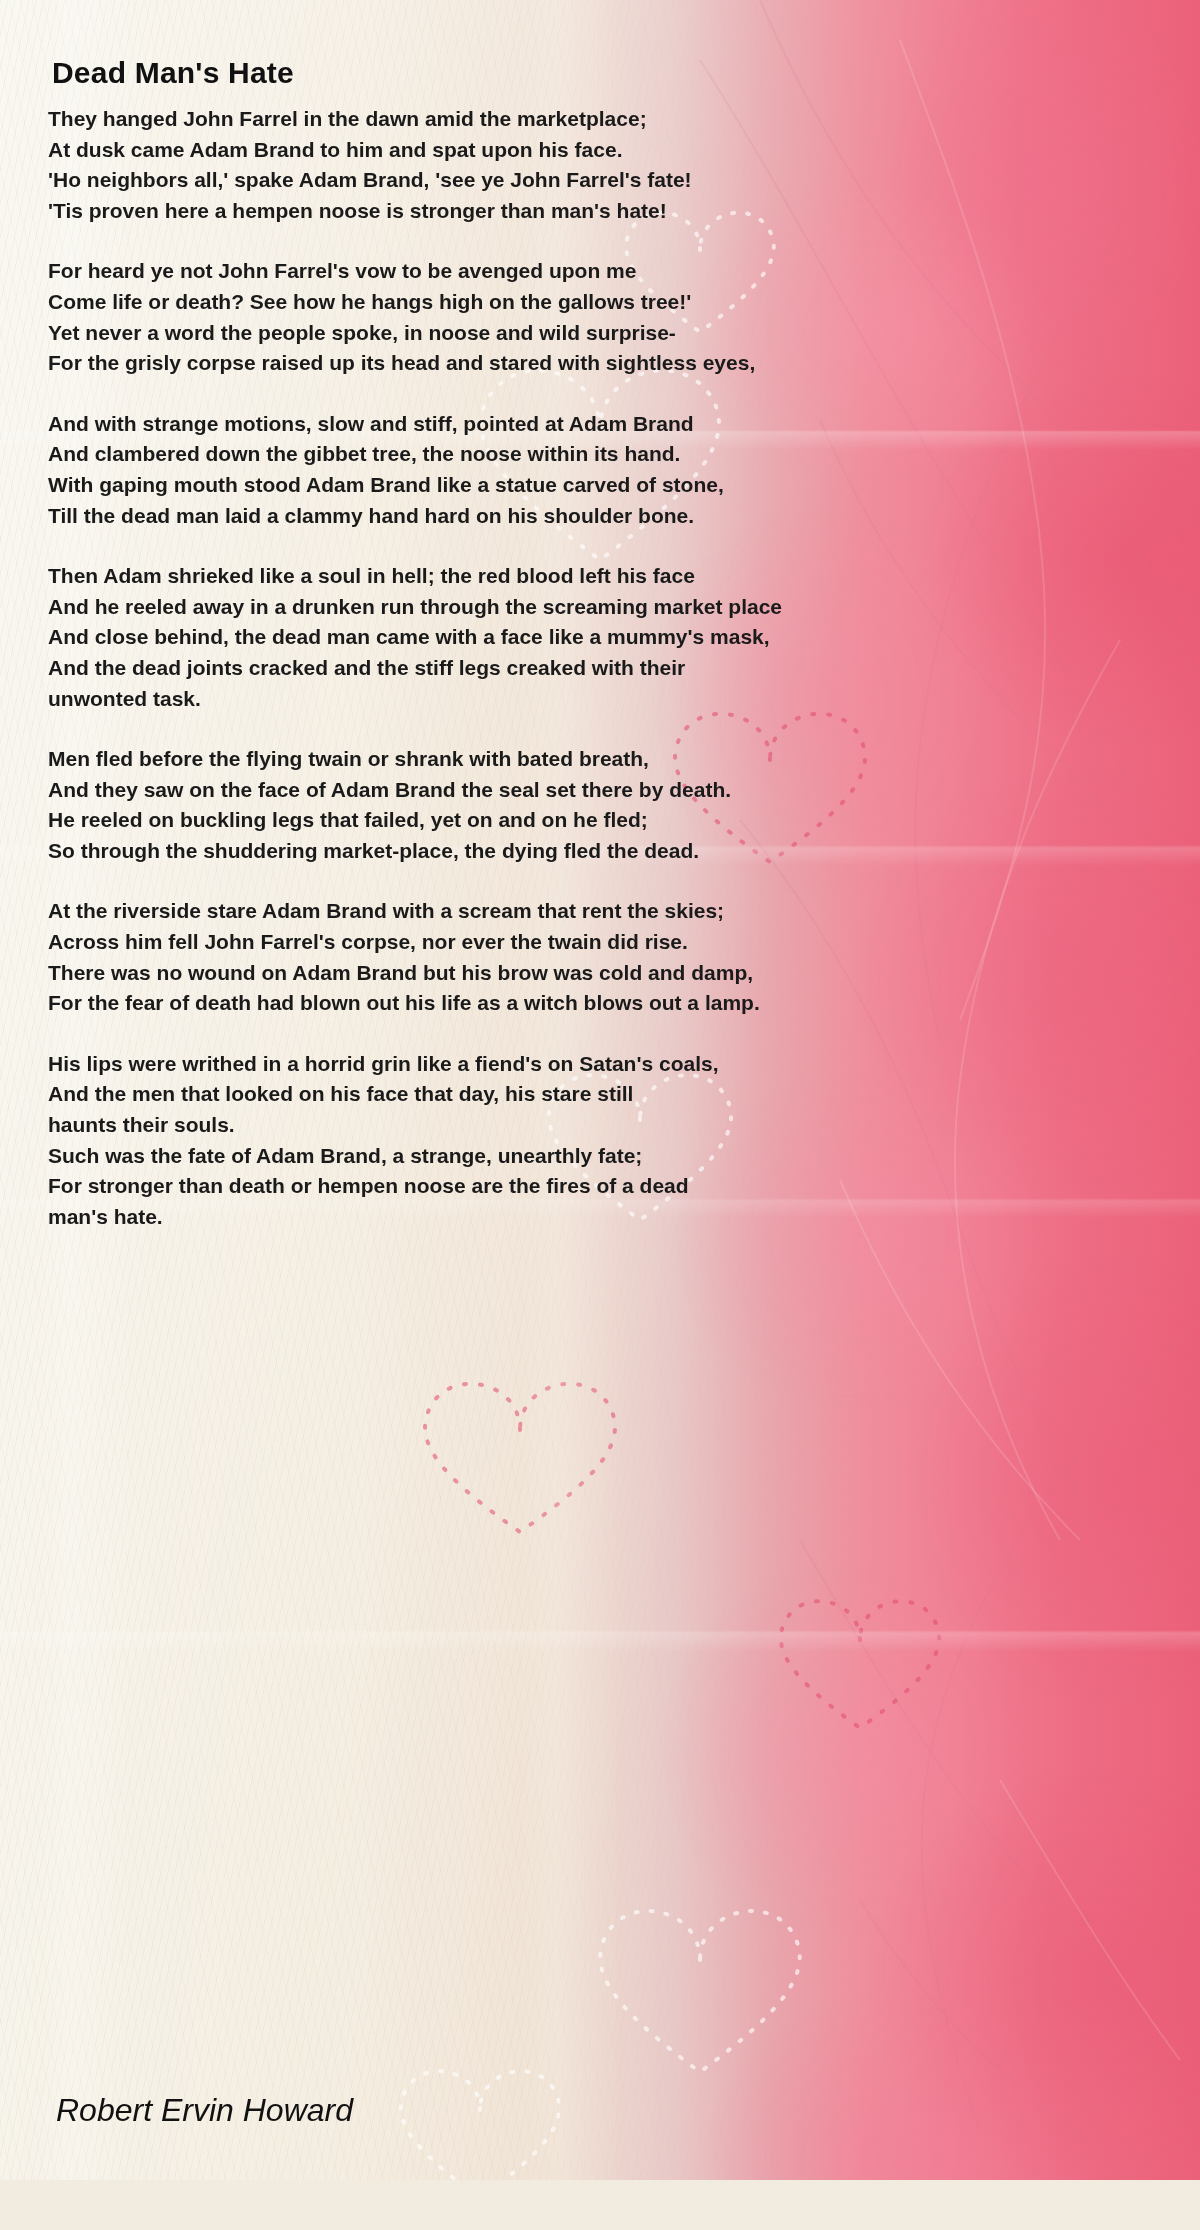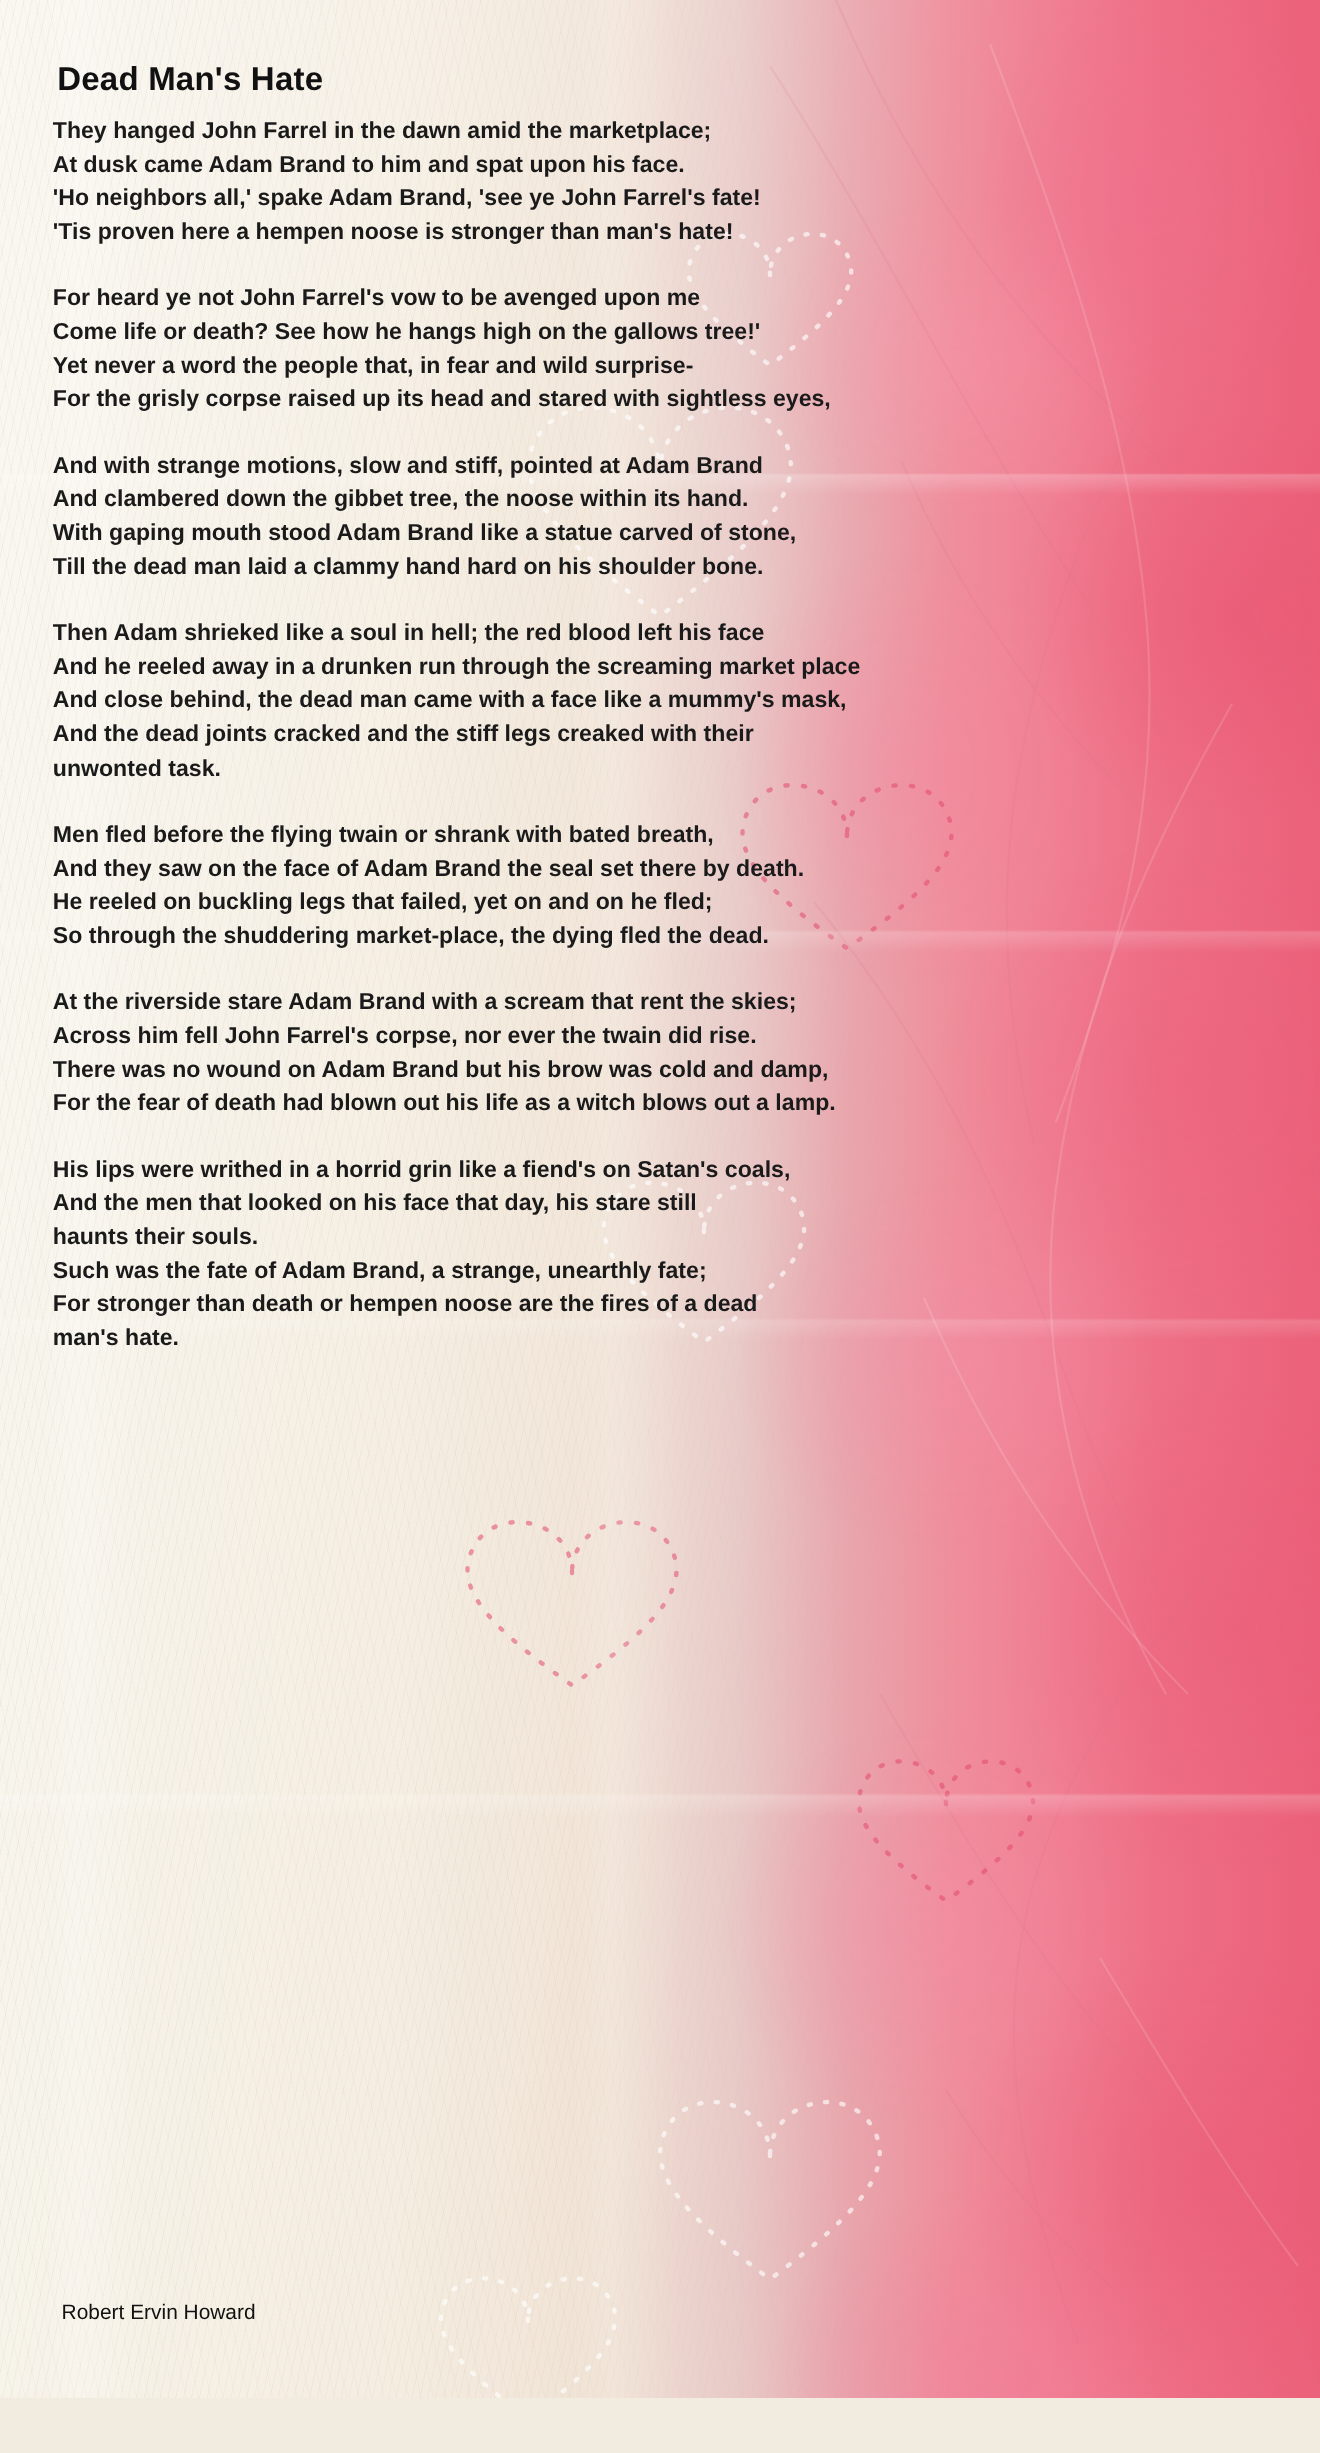--- a/index.html
+++ b/index.html
@@ -117,21 +117,22 @@
     font-weight: bold;
     color: #1a1a1a;
     line-height: 30.6px;
     white-space: pre;
   }
 
   #poem-author {
     position: absolute;
     left: 56px;
     top: 2092px;
-    font-size: 19px;
+    font-size: 32px;
+    font-style: italic;
     color: #111111;
   }
 </style>
 </head>
 <body>
 
 <div id="page">
 
   <div class="bg-layer paper-texture"></div>
   <div class="bg-layer blooms"></div>
@@ -182,21 +183,21 @@
       <div class="stanza">
         <div class="line">They hanged John Farrel in the dawn amid the marketplace;</div>
         <div class="line">At dusk came Adam Brand to him and spat upon his face.</div>
         <div class="line">'Ho neighbors all,' spake Adam Brand, 'see ye John Farrel's fate!</div>
         <div class="line">'Tis proven here a hempen noose is stronger than man's hate!</div>
       </div>
 
       <div class="stanza">
         <div class="line">For heard ye not John Farrel's vow to be avenged upon me</div>
         <div class="line">Come life or death? See how he hangs high on the gallows tree!'</div>
-        <div class="line">Yet never a word the people that, in fear and wild surprise-</div>
+        <div class="line">Yet never a word the people spoke, in noose and wild surprise-</div>
         <div class="line">For the grisly corpse raised up its head and stared with sightless eyes,</div>
       </div>
 
       <div class="stanza">
         <div class="line">And with strange motions, slow and stiff, pointed at Adam Brand</div>
         <div class="line">And clambered down the gibbet tree, the noose within its hand.</div>
         <div class="line">With gaping mouth stood Adam Brand like a statue carved of stone,</div>
         <div class="line">Till the dead man laid a clammy hand hard on his shoulder bone.</div>
       </div>
 

